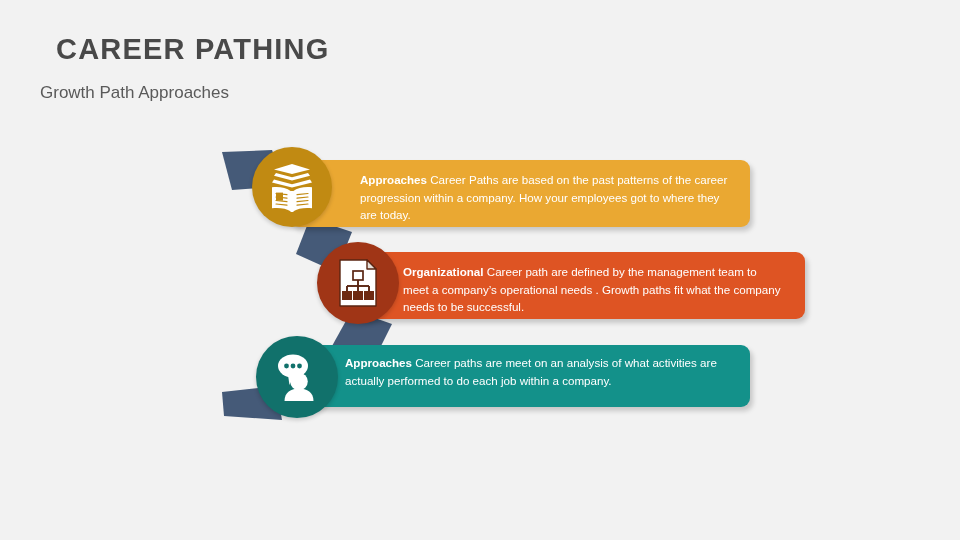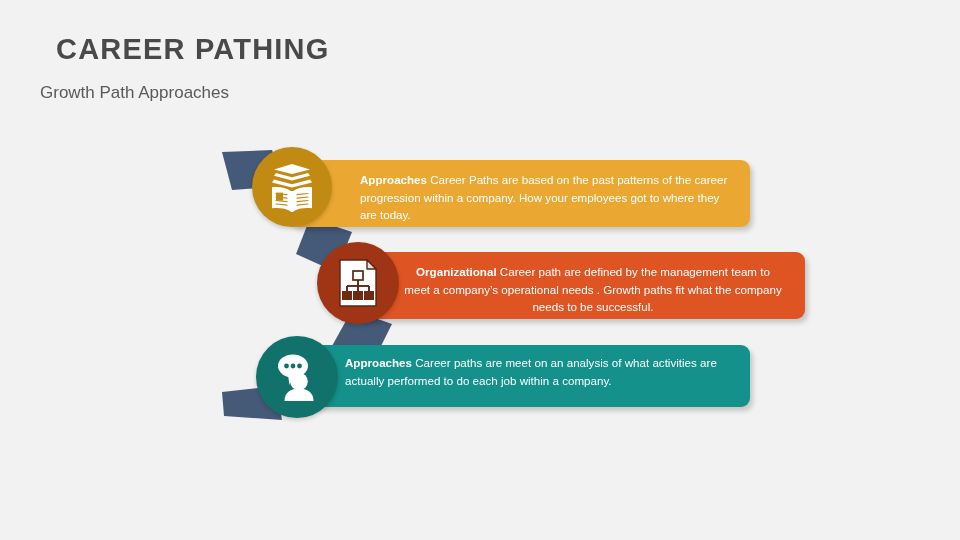--- a/index.html
+++ b/index.html
@@ -96,21 +96,21 @@
   }
   #row-historical .bar-text { left: 70px; top: 11px; width: 375px; }
   #row-historical .circle {
     left: 252px; top: 147px; width: 80px; height: 80px;
   }
 
   
   #row-organizational .bar {
     left: 355px; top: 252px; width: 450px; height: 67px;
   }
-  #row-organizational .bar-text { left: 48px; top: 11px; width: 380px; text-align: center; }
+  #row-organizational .bar-text { left: 48px; top: 11px; width: 380px; }
   #row-organizational .circle {
     left: 317px; top: 242px; width: 82px; height: 82px;
   }
 
   
   #row-behavioral .bar {
     left: 290px; top: 345px; width: 460px; height: 62px;
   }
   #row-behavioral .bar-text { left: 55px; top: 9px; width: 380px; }
   #row-behavioral .circle {

